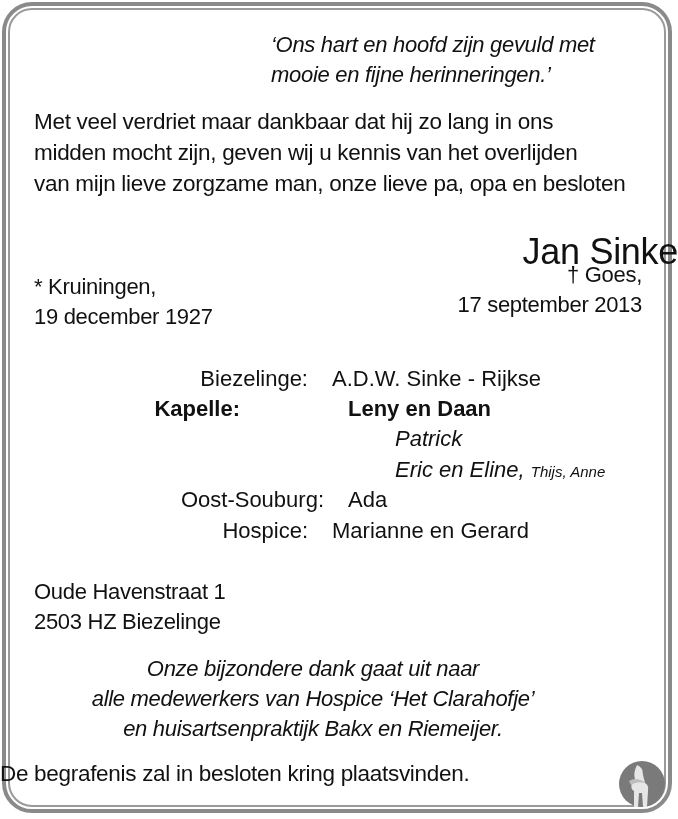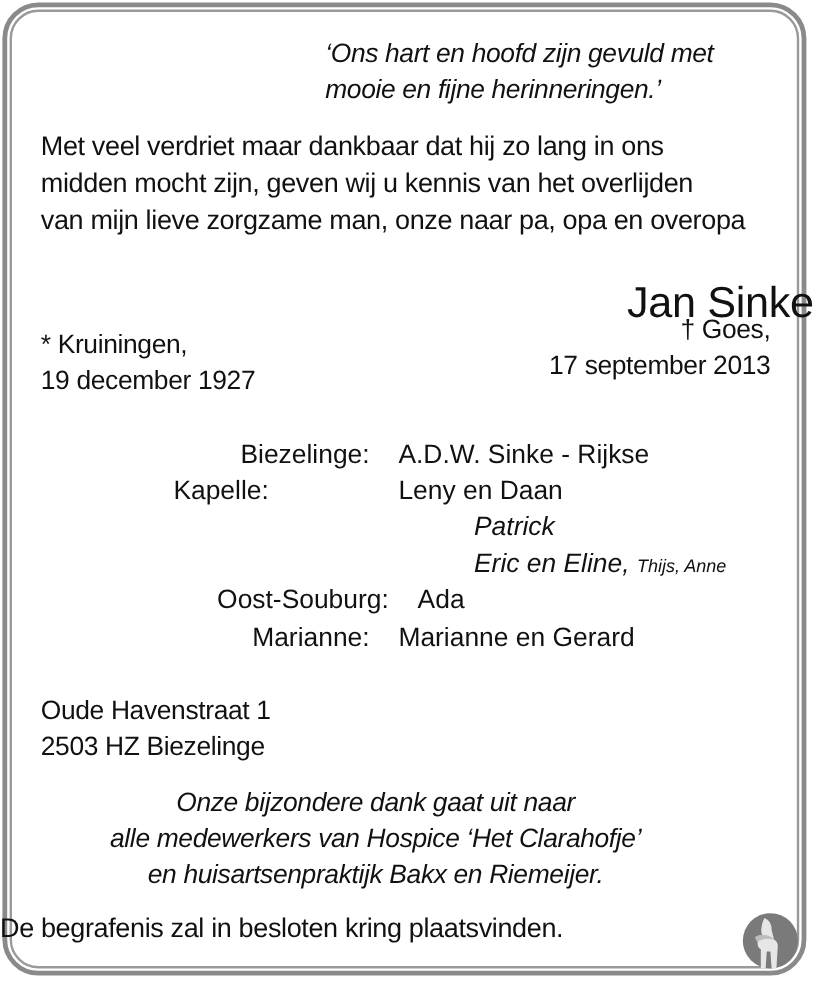--- a/index.html
+++ b/index.html
@@ -34,55 +34,55 @@
 <div class="frame-inner"></div>
 
 <div class="txt quote it">
   <div>‘Ons hart en hoofd zijn gevuld met</div>
   <div>mooie en fijne herinneringen.’</div>
 </div>
 
 <div class="txt intro">
   <div>Met veel verdriet maar dankbaar dat hij zo lang in ons</div>
   <div>midden mocht zijn, geven wij u kennis van het overlijden</div>
-  <div>van mijn lieve zorgzame man, onze naar pa, opa en overopa</div>
+  <div>van mijn lieve zorgzame man, onze lieve pa, opa en besloten</div>
 </div>
 
 <div class="txt name">Jan Sinke</div>
 
 <div class="txt born">
   <div>* Kruiningen,</div>
   <div>19 december 1927</div>
 </div>
 <div class="txt died">
   <div>† Goes,</div>
   <div>17 september 2013</div>
 </div>
 
 <div class="fam">
   <div class="fam-row" style="top:0; left:0; width:678px;">
     <span class="fam-place">Biezelinge:</span>
     <span class="fam-names">A.D.W. Sinke - Rijkse</span>
   </div>
-  <div class="fam-row" style="top:30px; left:0; width:594px;">
+  <div class="fam-row" style="top:30px; left:16px; width:594px;font-weight:bold;">
     <span class="fam-place">Kapelle:</span>
     <span class="fam-names">Leny en Daan</span>
   </div>
   <div class="fam-row" style="top:60px; left:0; width:678px;">
     <span class="fam-names sub">Patrick</span>
   </div>
   <div class="fam-row" style="top:91px; left:0; width:544px;">
     <span class="fam-names sub"><span>Eric en Eline,</span> <span class="small">Thijs, Anne</span></span>
   </div>
   <div class="fam-row" style="top:121px; left:16px; width:678px;">
     <span class="fam-place">Oost-Souburg:</span>
     <span class="fam-names">Ada</span>
   </div>
   <div class="fam-row" style="top:152px; left:0; width:678px;">
-    <span class="fam-place">Marianne:</span>
+    <span class="fam-place">Hospice:</span>
     <span class="fam-names">Marianne en Gerard</span>
   </div>
 </div>
 
 <div class="txt addr">
   <div>Oude Havenstraat 1</div>
   <div>2503 HZ Biezelinge</div>
 </div>
 
 <div class="txt thanks">

